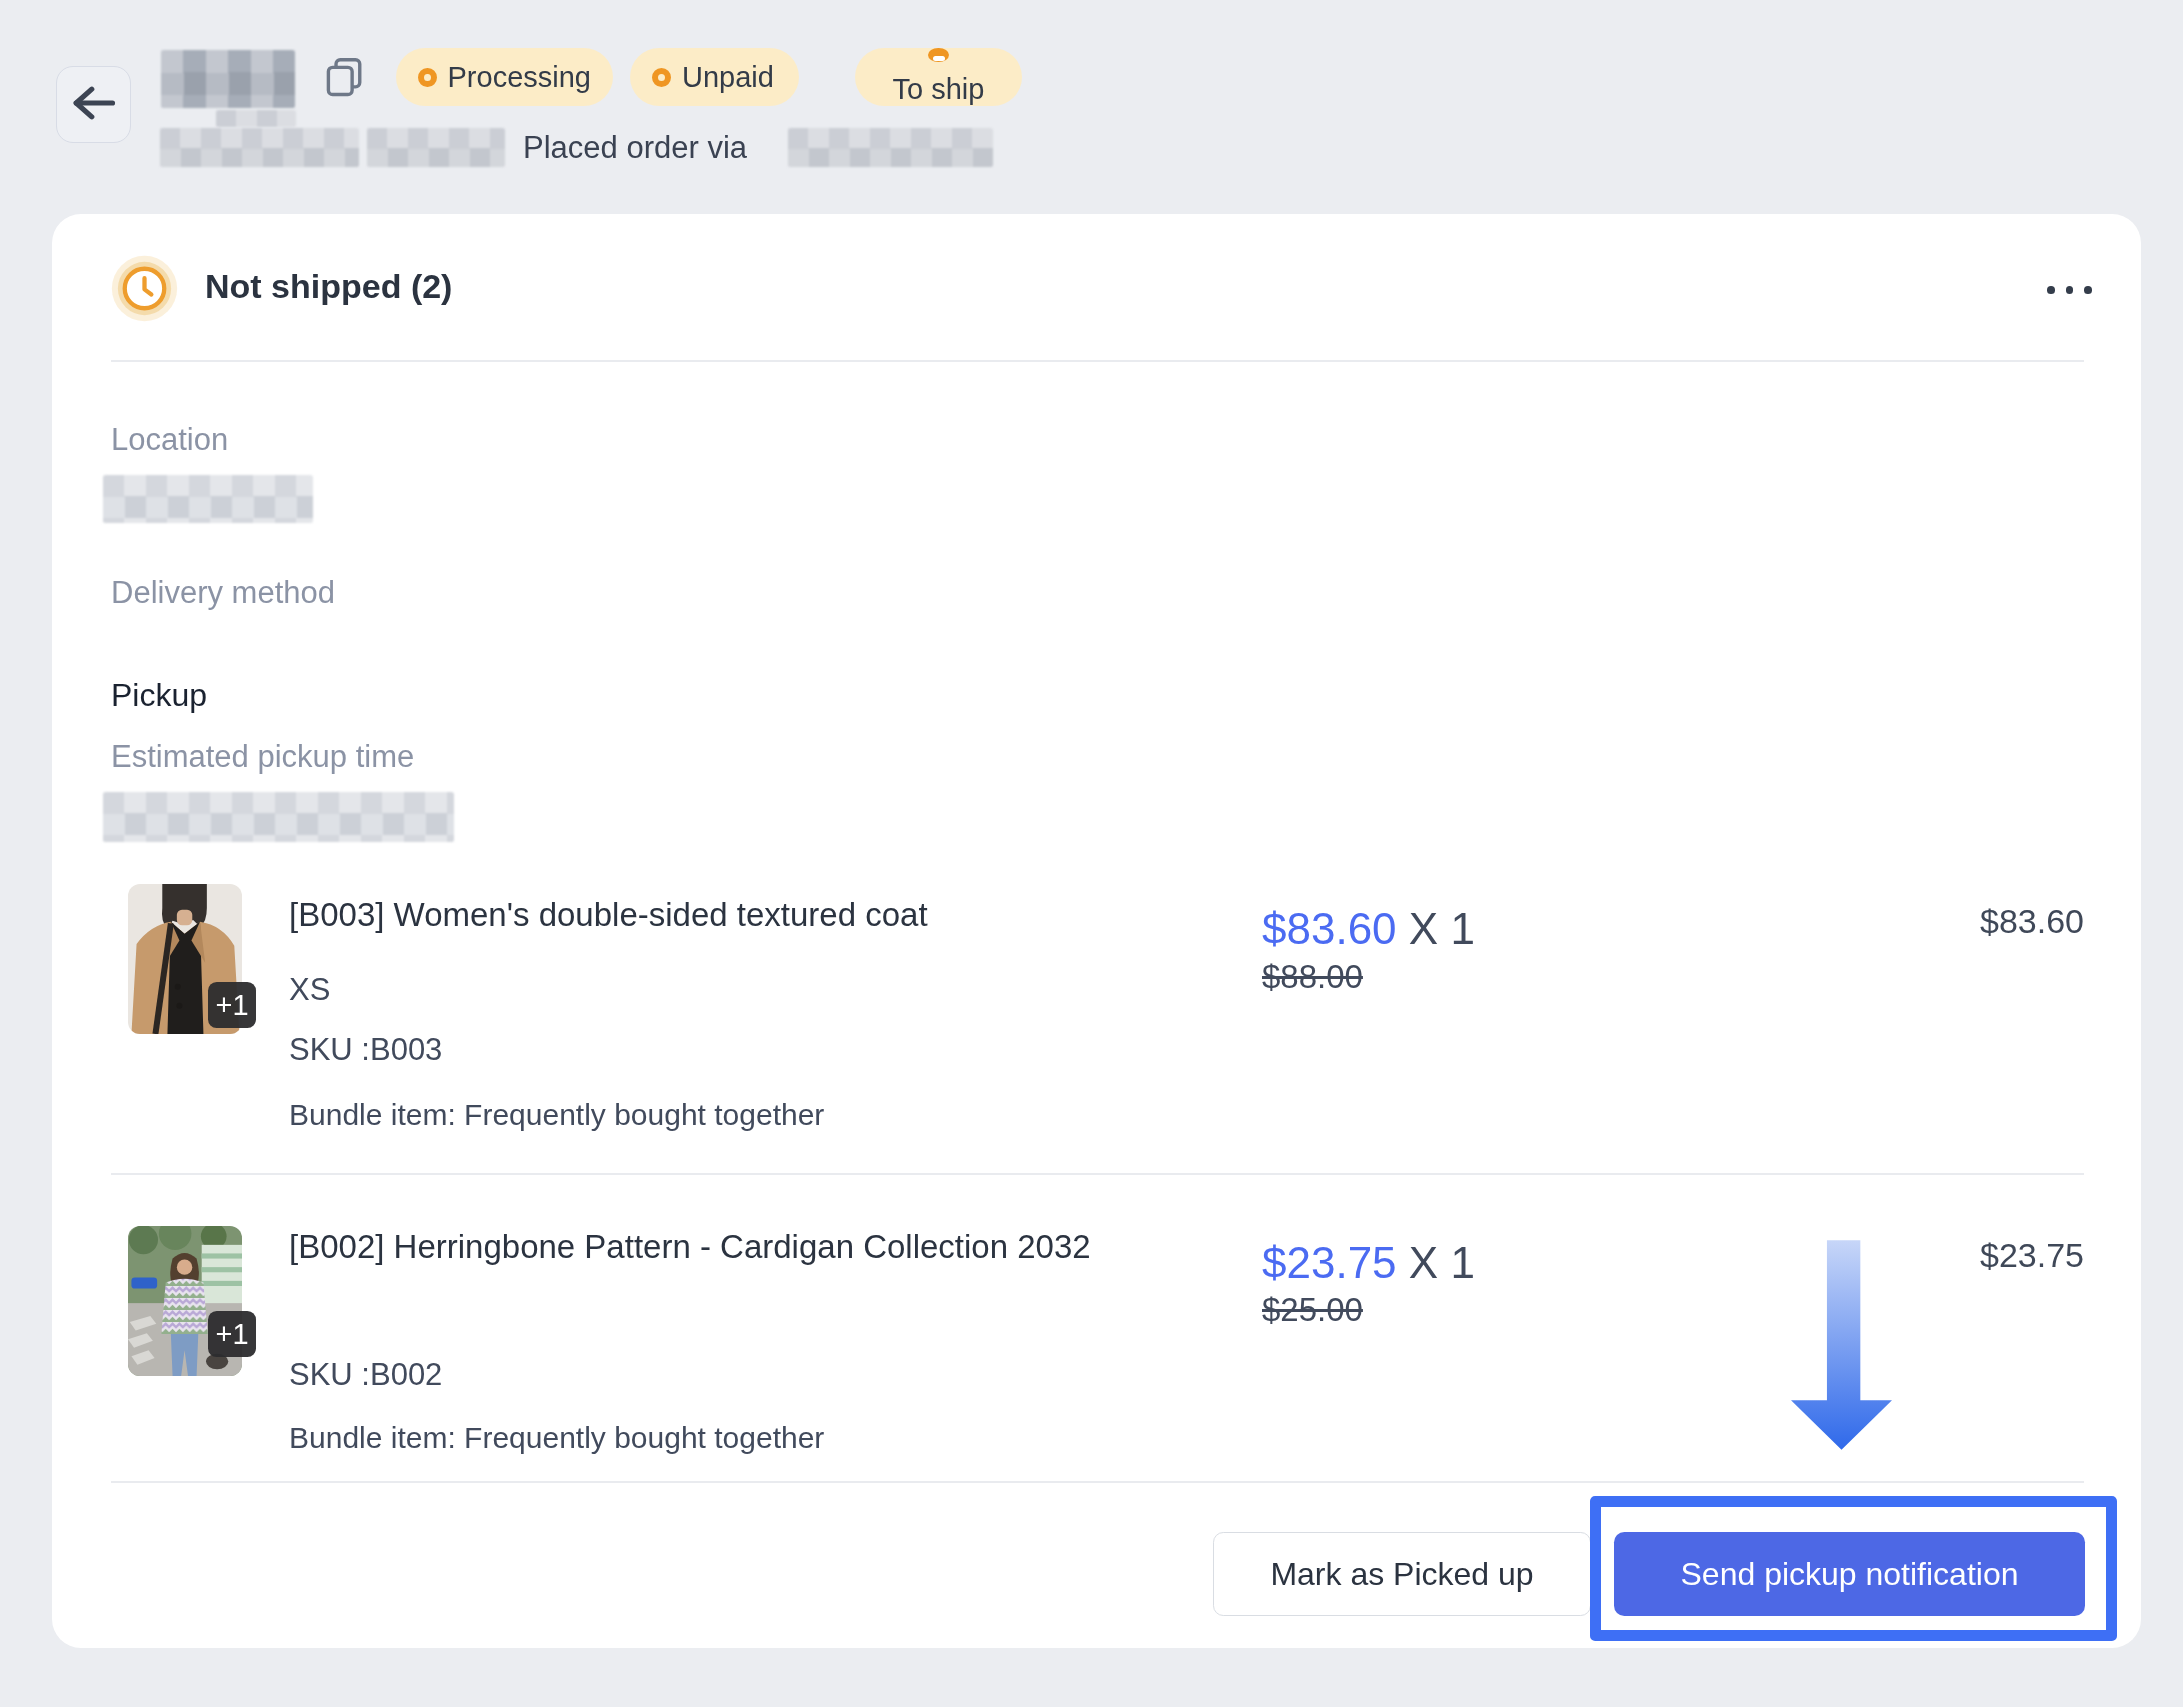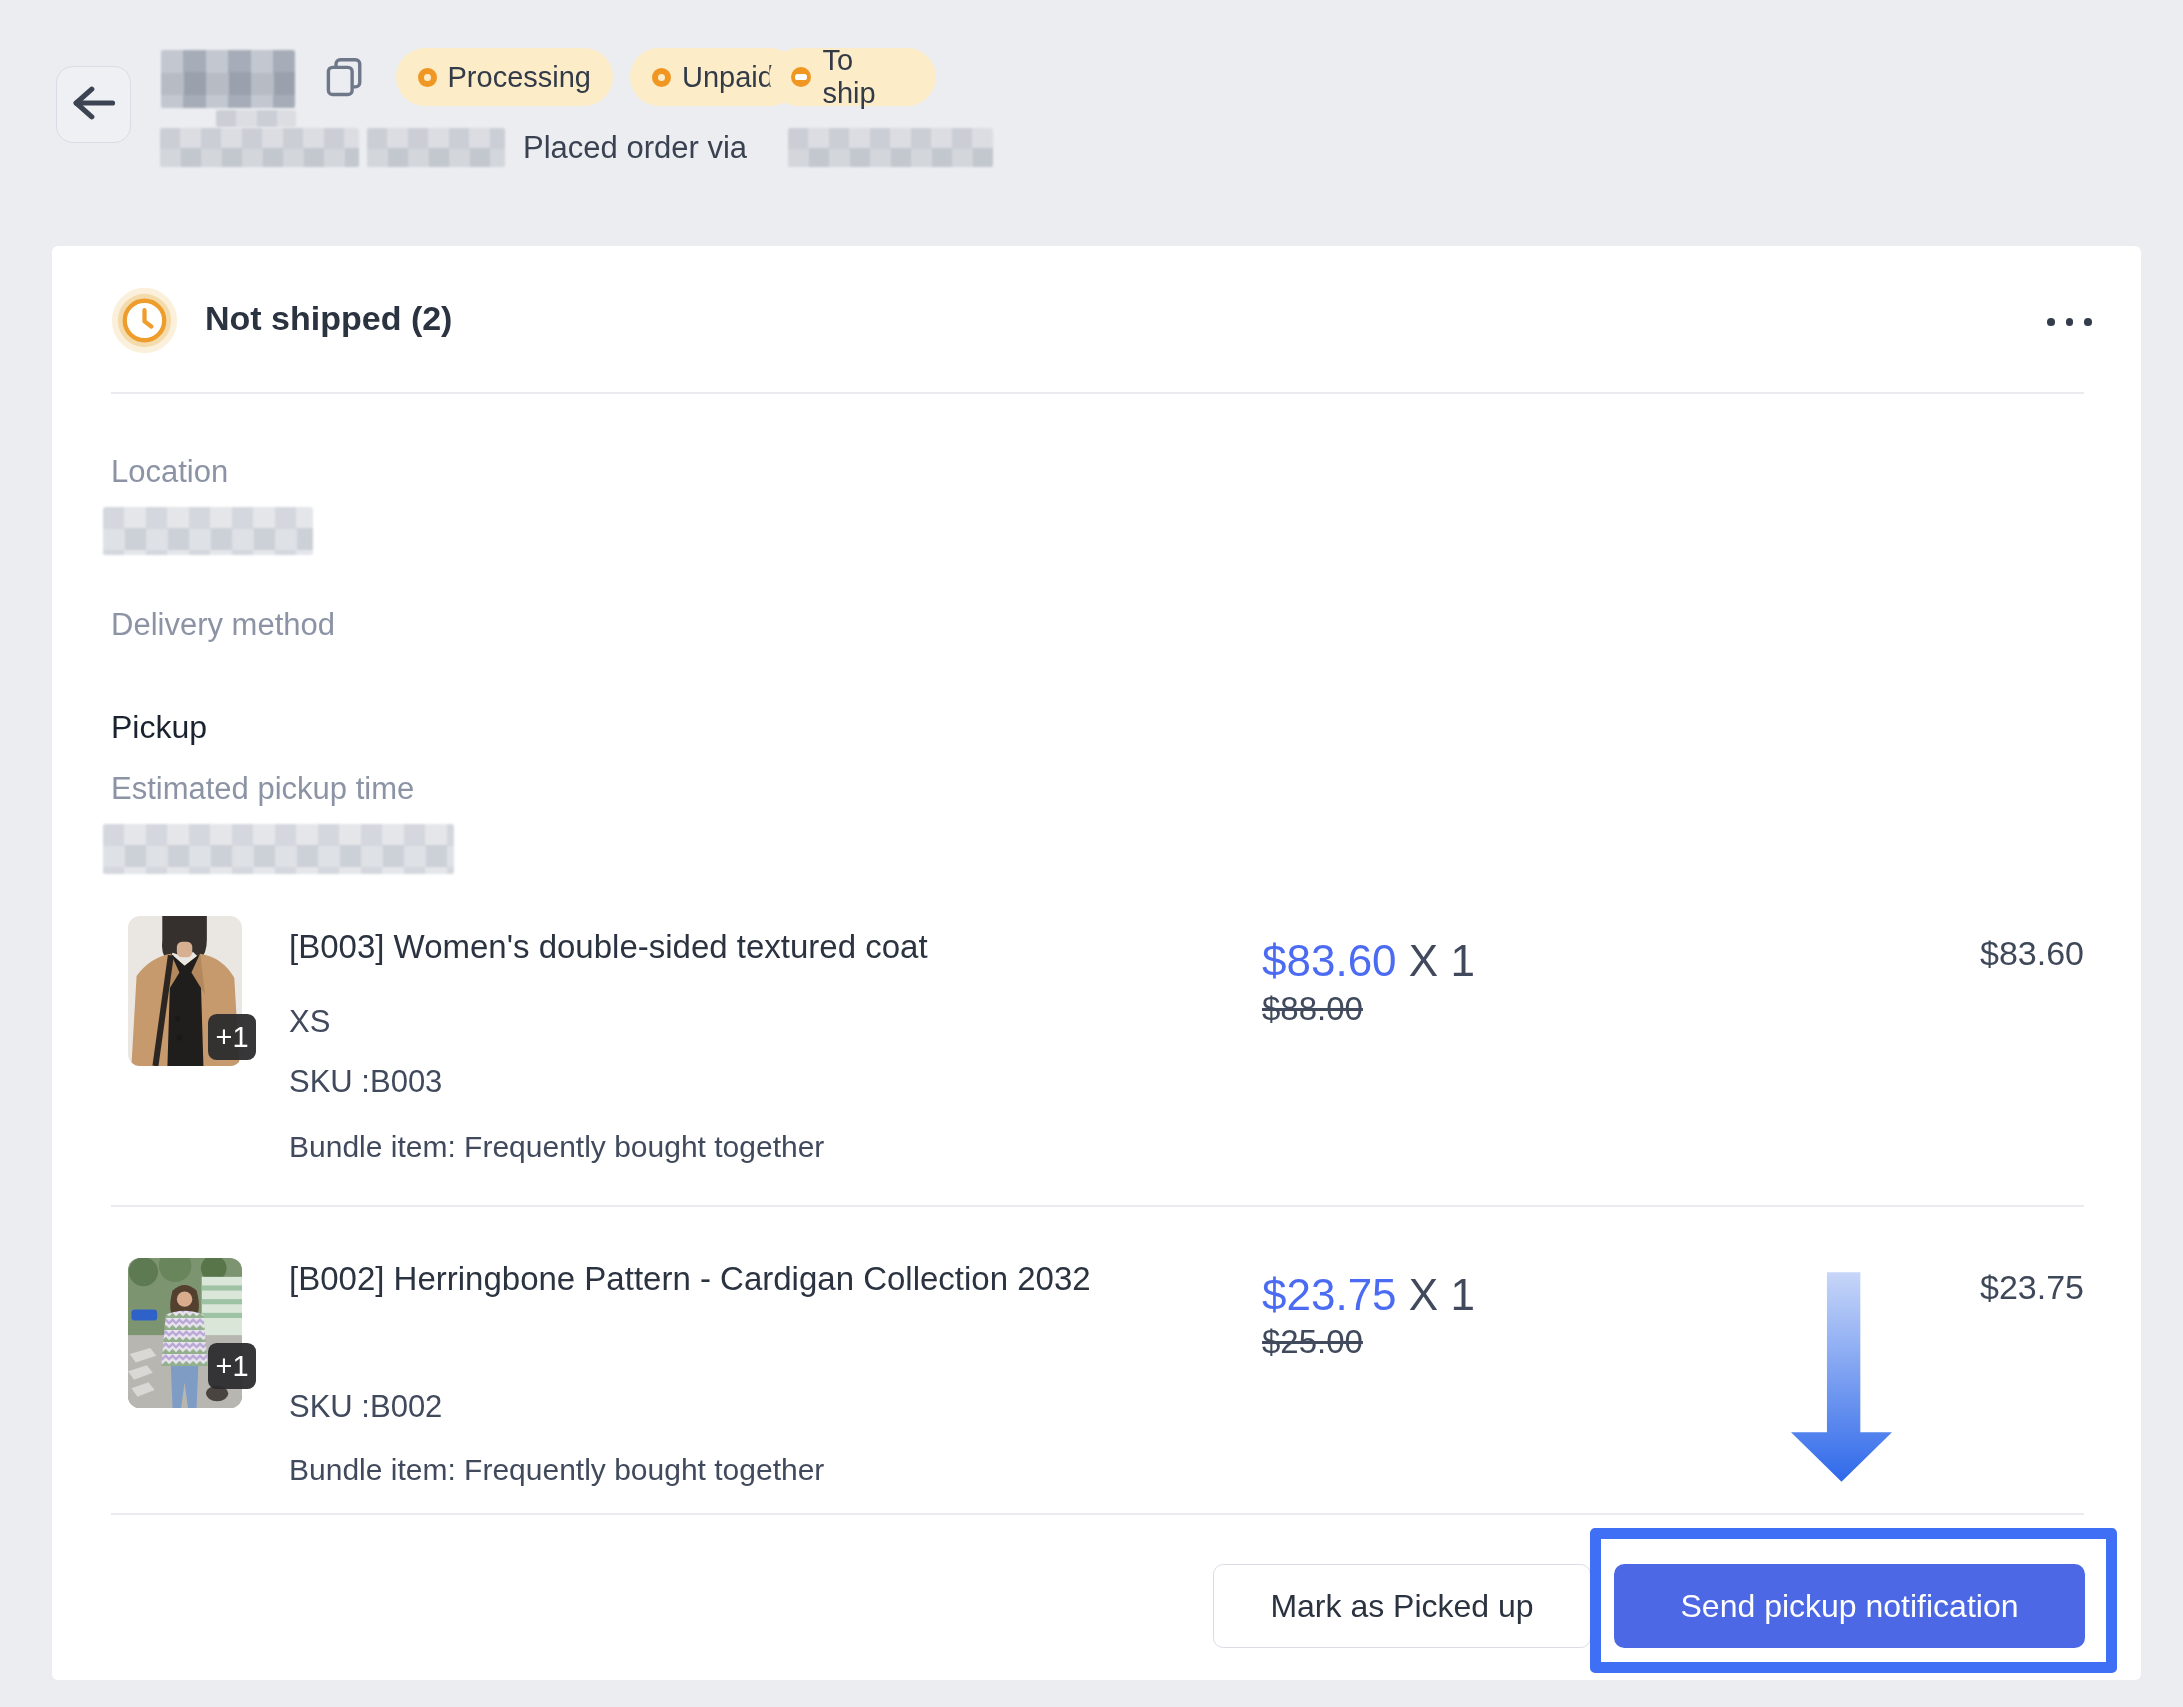--- a/index.html
+++ b/index.html
@@ -25,21 +25,21 @@
               background:#eef0f4; cursor:pointer; }
   .badge { height:58px; border-radius:29px; background:#fcecc7; display:flex; align-items:center;
            gap:11px; padding:0 22px; font-size:29px; color:#333b48; top:48px; }
   .ring-ico { width:19px; height:19px; border:6px solid #ef9623; border-radius:50%; }
   .dash-ico { width:20.5px; height:20.5px; background:#ef9623; border-radius:50%; position:relative; }
   .dash-ico::after { content:""; position:absolute; left:4.3px; top:7.7px; width:12px; height:5.1px;
                      background:#fff; border-radius:2.6px; }
   .hdr-line2-text { font-size:31px; color:#3a4252; line-height:39px; }
 
   
-  .card { left:52px; top:246px; width:2089px; height:1434px; background:#fff; border-radius:6px; }
+  .card { left:52px; top:214px; width:2089px; height:1434px; background:#fff; border-radius:29px; }
   .card-title { font-size:34px; font-weight:700; color:#2b3340; }
   .dots { display:flex; gap:11px; cursor:pointer; align-items:center; }
   .dots span { width:7.7px; height:7.7px; border-radius:50%; background:#343d4b; }
   .divider { height:1.7px; background:#e9ebef; }
   .field-label { font-size:31px; color:#8b93a5; }
   .field-value { font-size:32px; color:#1a2230;margin-top:38px; }
 
   .item-img { width:114px; height:150px; border-radius:12px; overflow:hidden; cursor:pointer; }
   .item-img svg { display:block; width:114px; height:150px; }
   .plus-badge { width:48px; height:46px; background:rgba(44,44,46,0.95); color:#fff;
@@ -90,21 +90,21 @@
   </div>
 
   <div class="abs badge" style="left:396px; width:217px;">
     <span class="ring-ico"></span>
     <span>Processing</span>
   </div>
   <div class="abs badge" style="left:630px; width:169px;">
     <span class="ring-ico"></span>
     <span>Unpaid</span>
   </div>
-  <div class="abs badge" style="left:769px; width:167px;">
+  <div class="abs badge" style="left:855px; width:167px;flex-direction:column;">
     <span class="dash-ico"></span>
     <span>To ship</span>
   </div>
 
   <div class="abs px px-mid" style="left:160px; top:128px; width:199px; height:39px;"></div>
   <div class="abs px px-mid" style="left:367px; top:128px; width:138px; height:39px;"></div>
   <div class="abs hdr-line2-text" style="left:523px; top:128px;">Placed order via</div>
   <div class="abs px px-mid" style="left:788px; top:128px; width:205px; height:39px;"></div>
 
   <div class="abs card">

